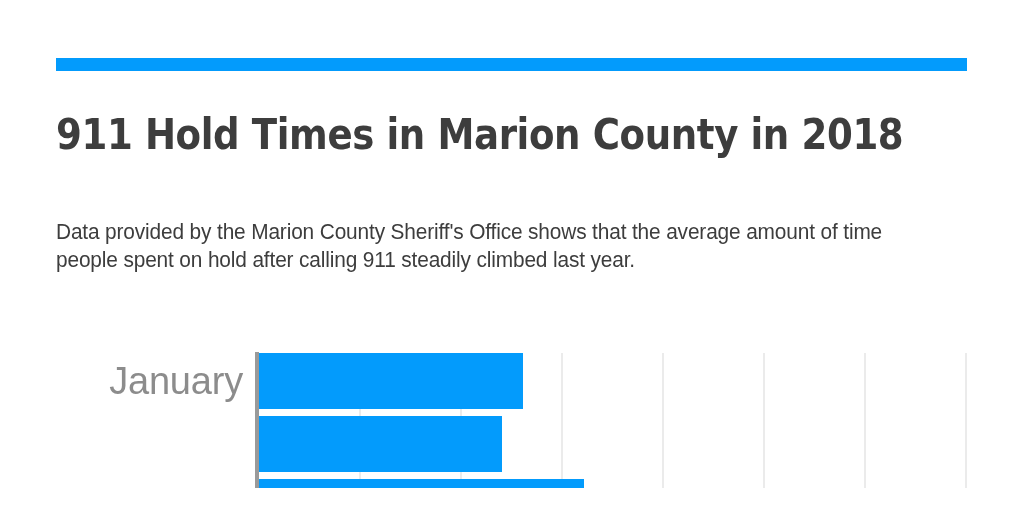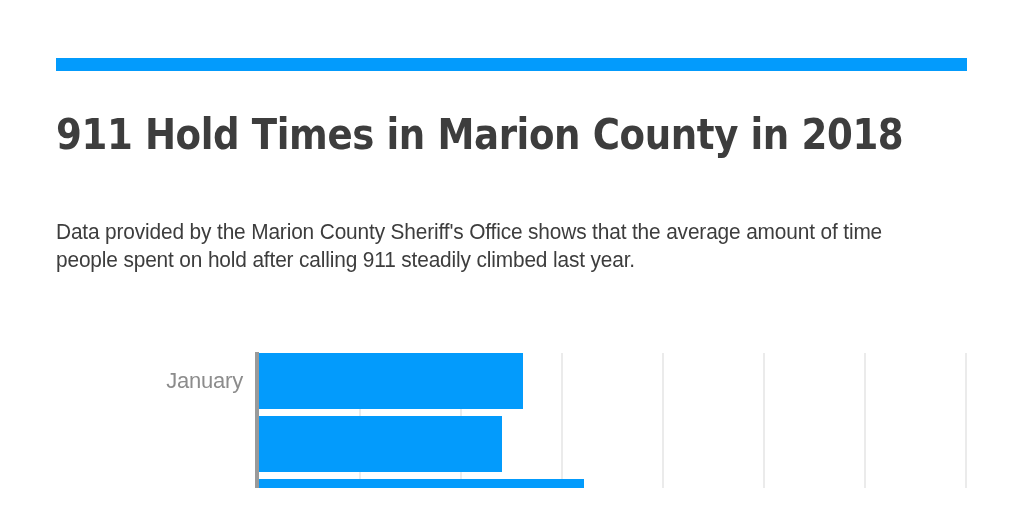--- a/index.html
+++ b/index.html
@@ -110,21 +110,21 @@
     left: 0;
     width: 100%;
     height: 56px;
   }
   .row-label {
     position: absolute;
     right: 0;
     top: 0;
     height: 56px;
     line-height: 56px;
-    font-size: 22px;
+    font-size: 38px;
     color: #8c8c8c;
     white-space: nowrap;
     letter-spacing: -0.2px;
   }
   .bar {
     position: absolute;
     left: 0;
     height: 56px;
     background: #039bfc;
   }

